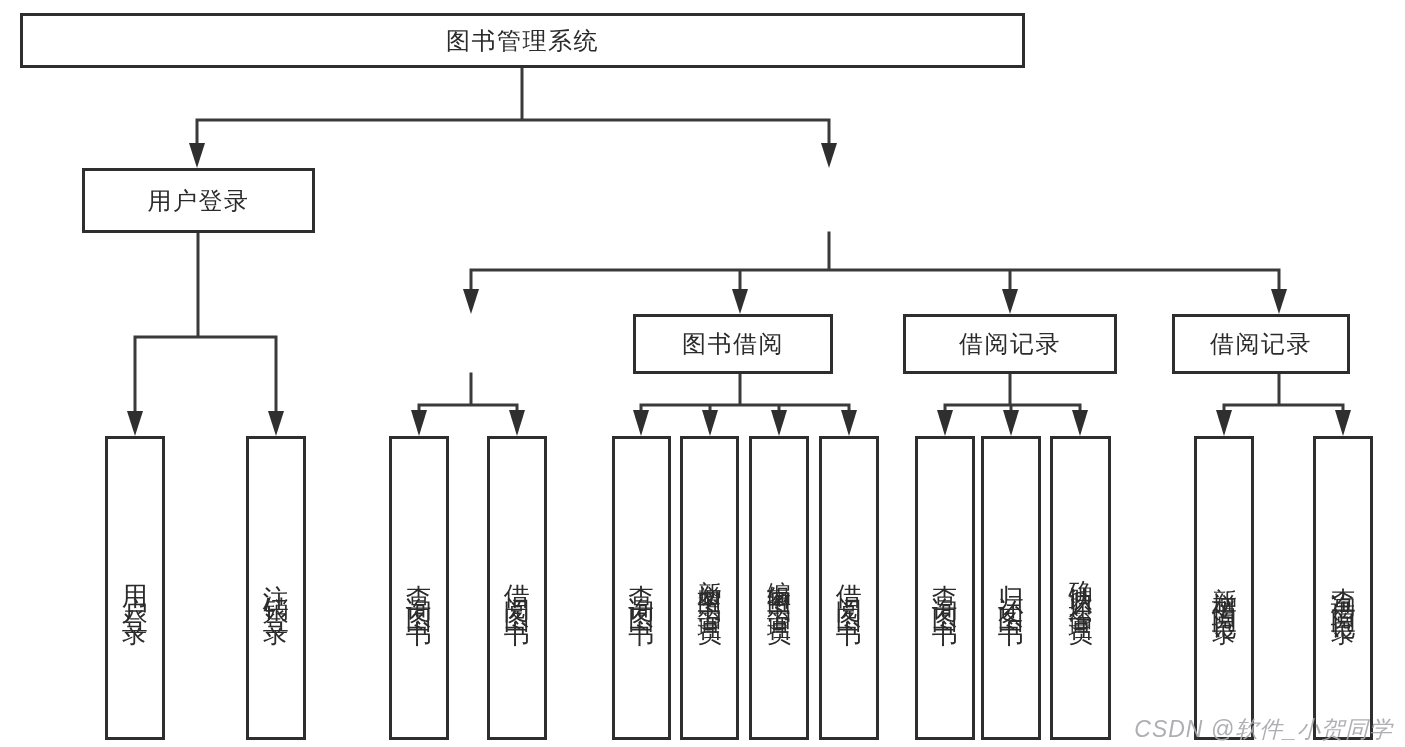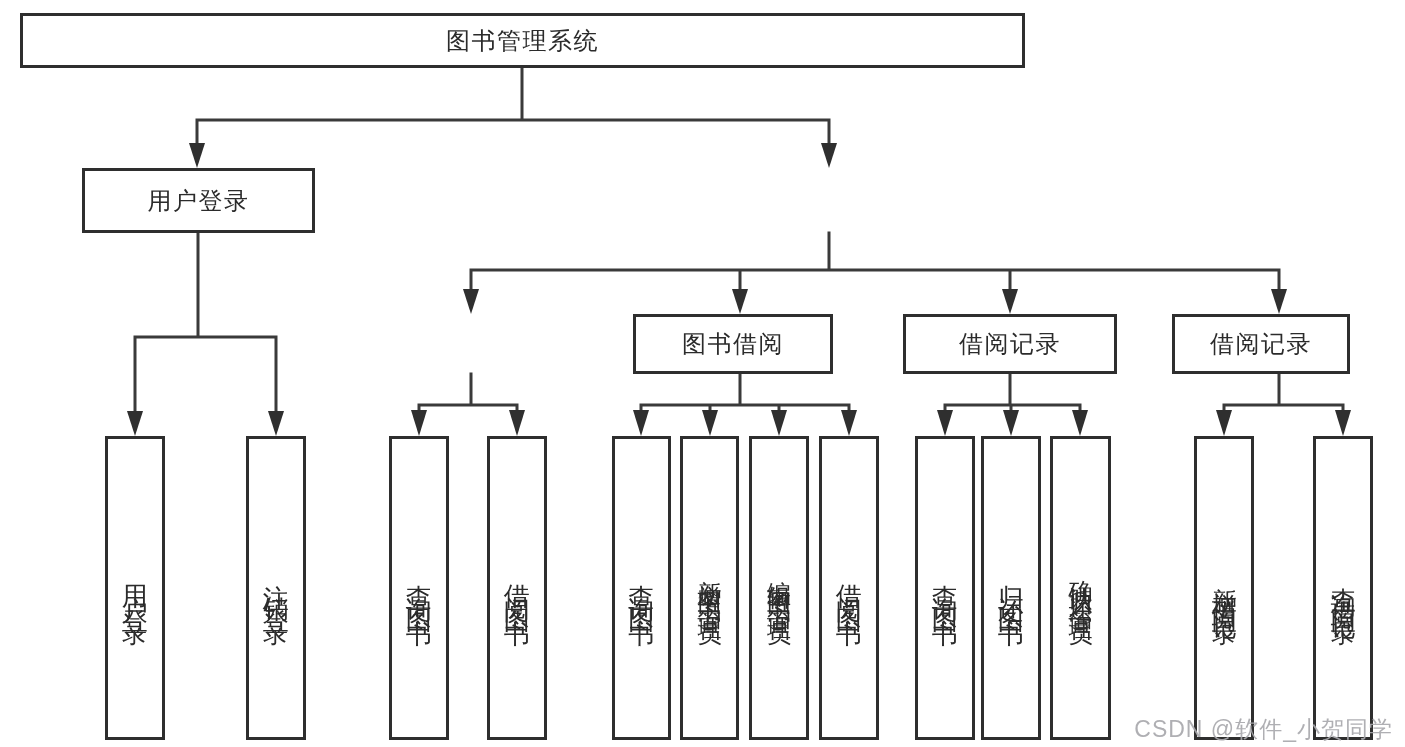--- a/index.html
+++ b/index.html
@@ -21,20 +21,21 @@
     writing-mode:vertical-rl; text-orientation:mixed;
     line-height:1.25; white-space:nowrap;
   }
   .v4 { font-size:26px; letter-spacing:12px; }
   .v6 { font-size:25px; letter-spacing:7px; }
   .v9 { font-size:24px; letter-spacing:6px; }
   .watermark {
     position:absolute; right:12px; bottom:2px; z-index:6;
     font-size:23px; color:rgba(168,168,172,0.92); letter-spacing:1px;
     pointer-events:none;
+    font-style:italic;
   }
 </style>
 </head>
 <body>
 
 <div class="canvas">
 
   <svg class="connectors" viewBox="0 0 1405 747" xmlns="http://www.w3.org/2000/svg">
     <g stroke="#3a3a3a" stroke-width="3" fill="none" stroke-linecap="square">
       <path d="M522 68 L522 120 M197 120 L829 120 M197 120 L197 145 M829 120 L829 145"></path>

